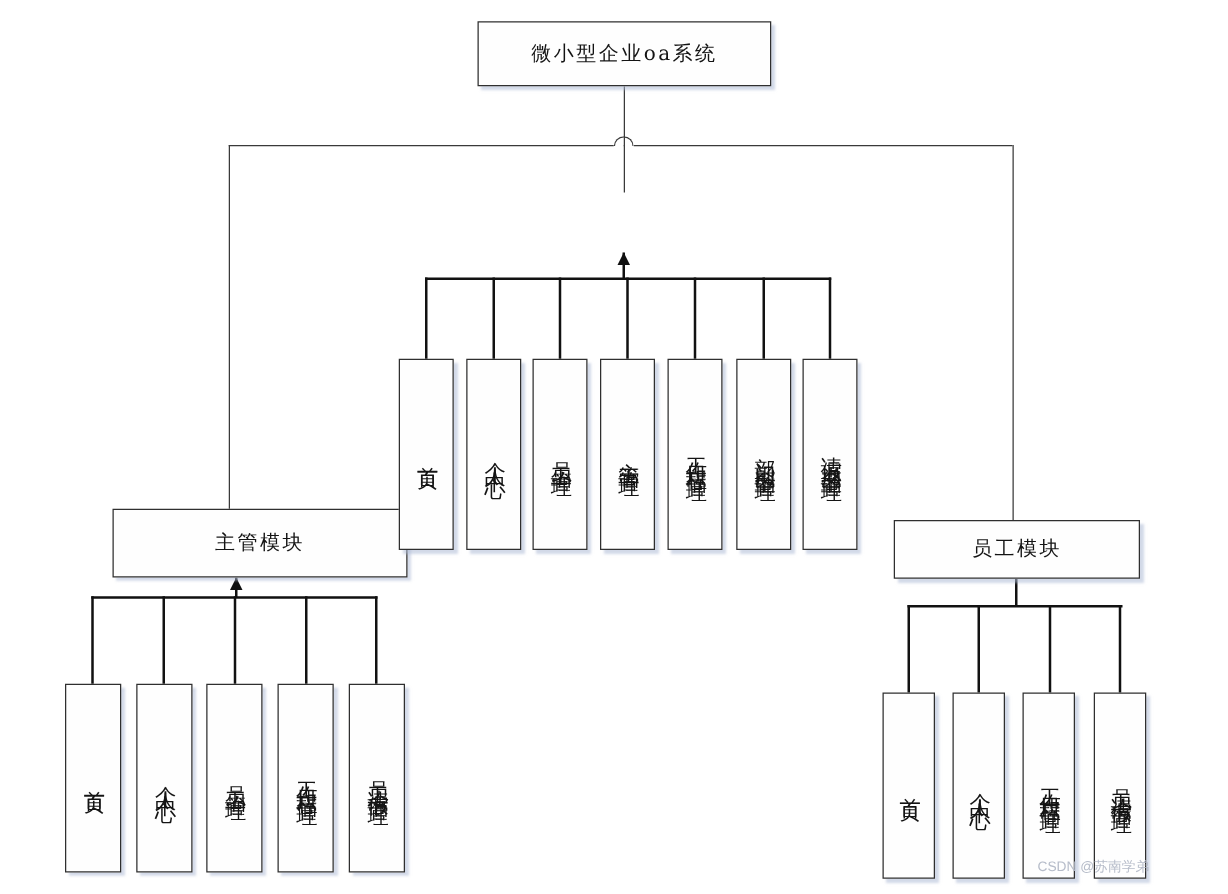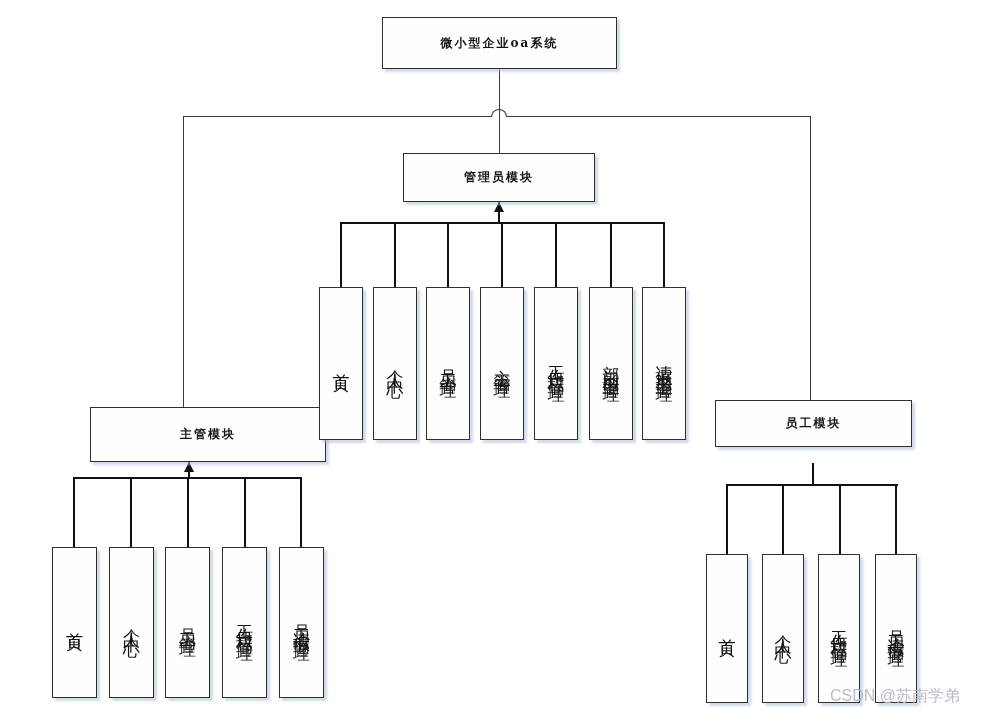--- a/index.html
+++ b/index.html
@@ -35,33 +35,33 @@
   
   .box{
     position:absolute;
     background:#fefefe;
     border:1.6px solid #2f2f2f;
     box-sizing:border-box;
     box-shadow:3px 3px 2px rgba(173,186,214,0.55);
     display:flex;align-items:center;justify-content:center;
   }
   .box.h span{
-    font-size:12px;letter-spacing:2px;white-space:nowrap;font-weight:bold;
+    font-size:16px;letter-spacing:2px;white-space:nowrap;
   }
   .box.vbox span{
     writing-mode:vertical-rl;
     text-orientation:upright;
     font-size:17px;
     letter-spacing:4px;
     line-height:1;
   }
   .watermark{
     position:absolute;left:830px;top:686px;
     font-family:"Liberation Sans","DejaVu Sans",sans-serif;
-    font-size:16px;color:rgba(178,184,198,0.95);
+    font-size:11px;color:rgba(178,184,198,0.95);
     white-space:nowrap;z-index:5;
   }
 </style>
 </head>
 <body>
 
 <div class="canvas">
 
   <div class="line v" style="left:498.5px;top:69px;height:48px"></div>
   <div class="line h" style="left:183px;top:115.5px;width:308px"></div>
@@ -98,24 +98,21 @@
   <div class="line v thick" style="left:838.5px;top:484px;height:71px"></div>
   <div class="line v thick" style="left:895px;top:484px;height:71px"></div>
 
   <div class="box h" style="left:382px;top:17px;width:235px;height:52px">
     <span>微小型企业oa系统</span>
   </div>
 
   <div class="box h" style="left:90px;top:407px;width:236px;height:55px">
     <span>主管模块</span>
   </div>
-  <div class="box h" style="left:403px;top:153px;width:192px;height:49px">
-    <span>管理员模块</span>
-  </div>
-  <div class="box h" style="left:715px;top:400px;width:197px;height:47px">
+  <div class="box h" style="left:715px;top:416px;width:197px;height:47px">
     <span>员工模块</span>
   </div>
 
   <div class="box vbox" style="left:319px;top:287px;width:44px;height:153px">
     <span>首页</span>
   </div>
   <div class="box vbox" style="left:373px;top:287px;width:44px;height:153px">
     <span>个人中心</span>
   </div>
   <div class="box vbox" style="left:426px;top:287px;width:44px;height:153px">

